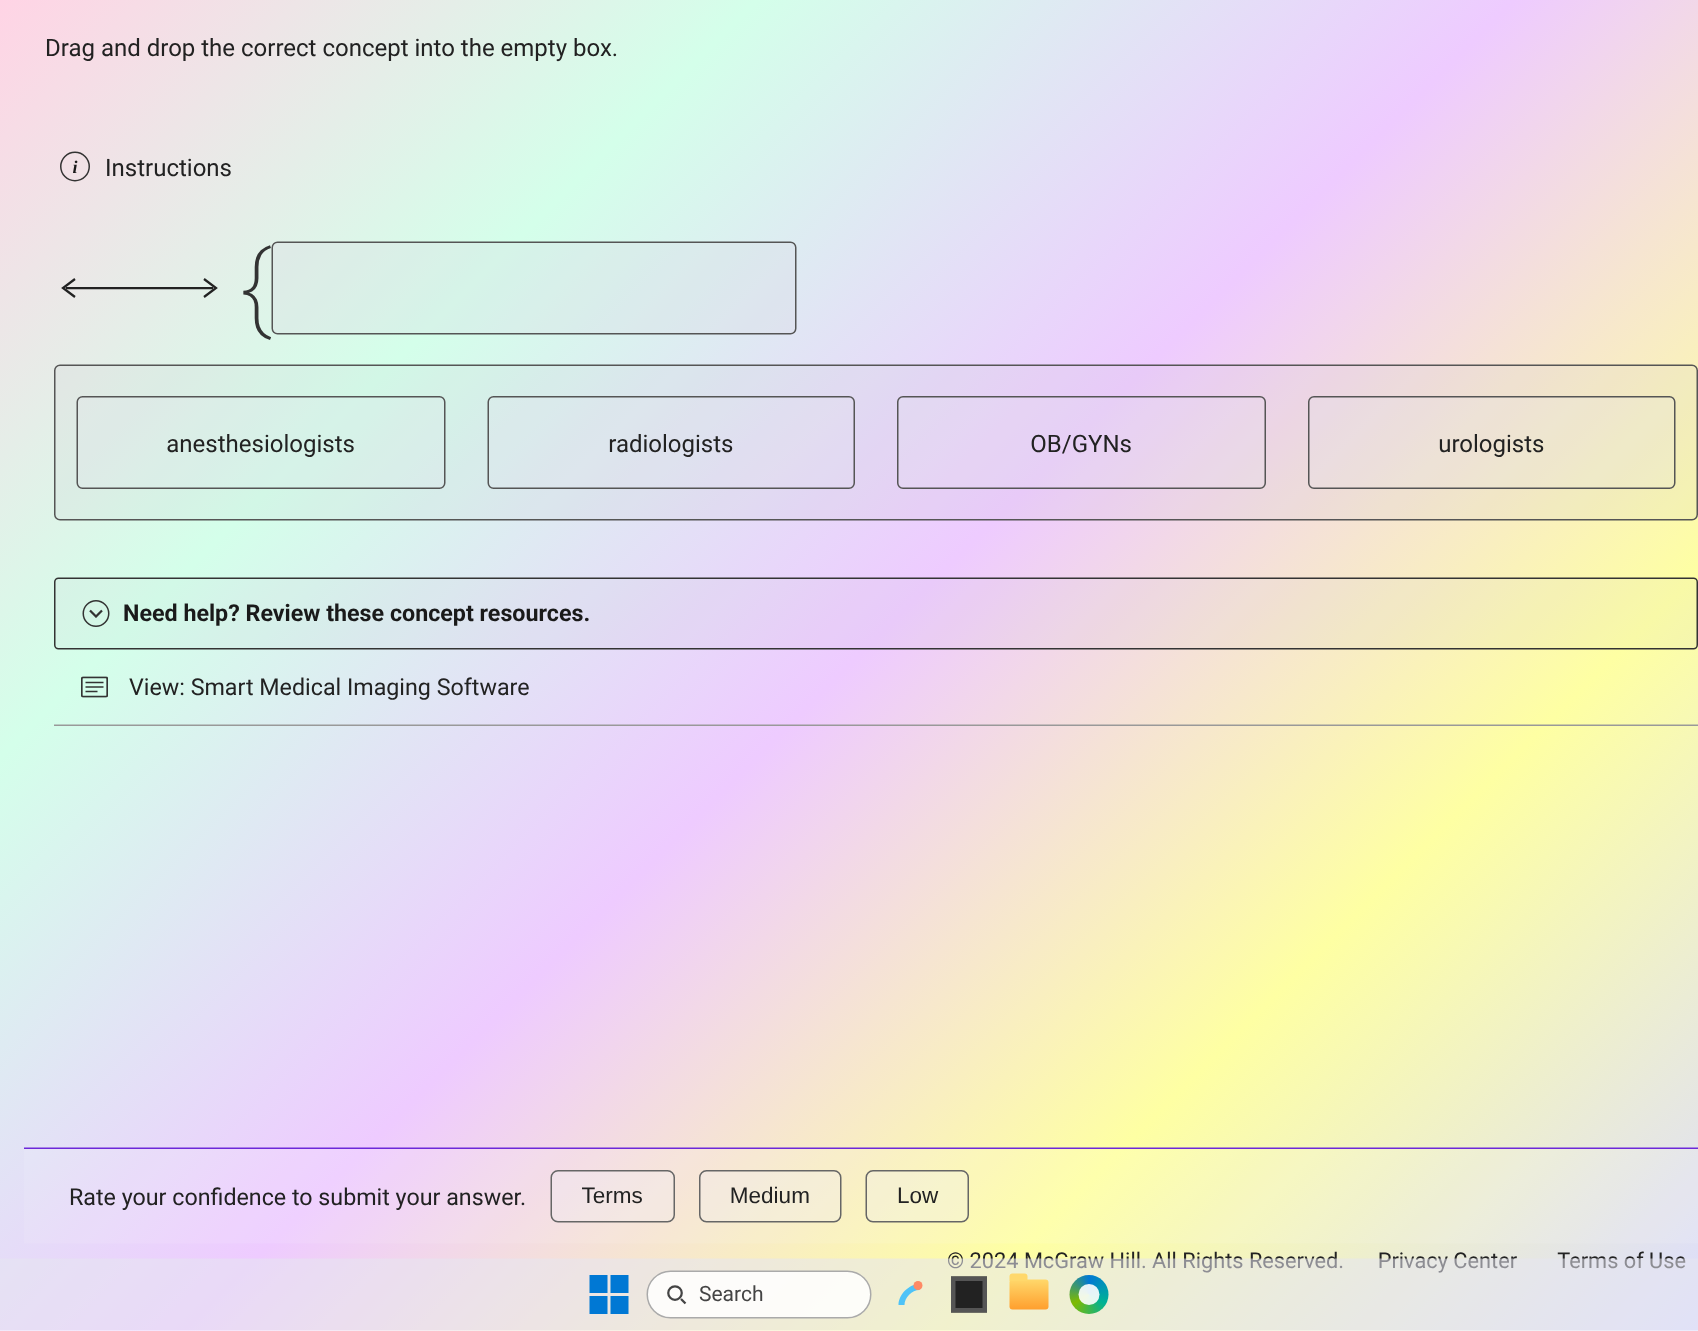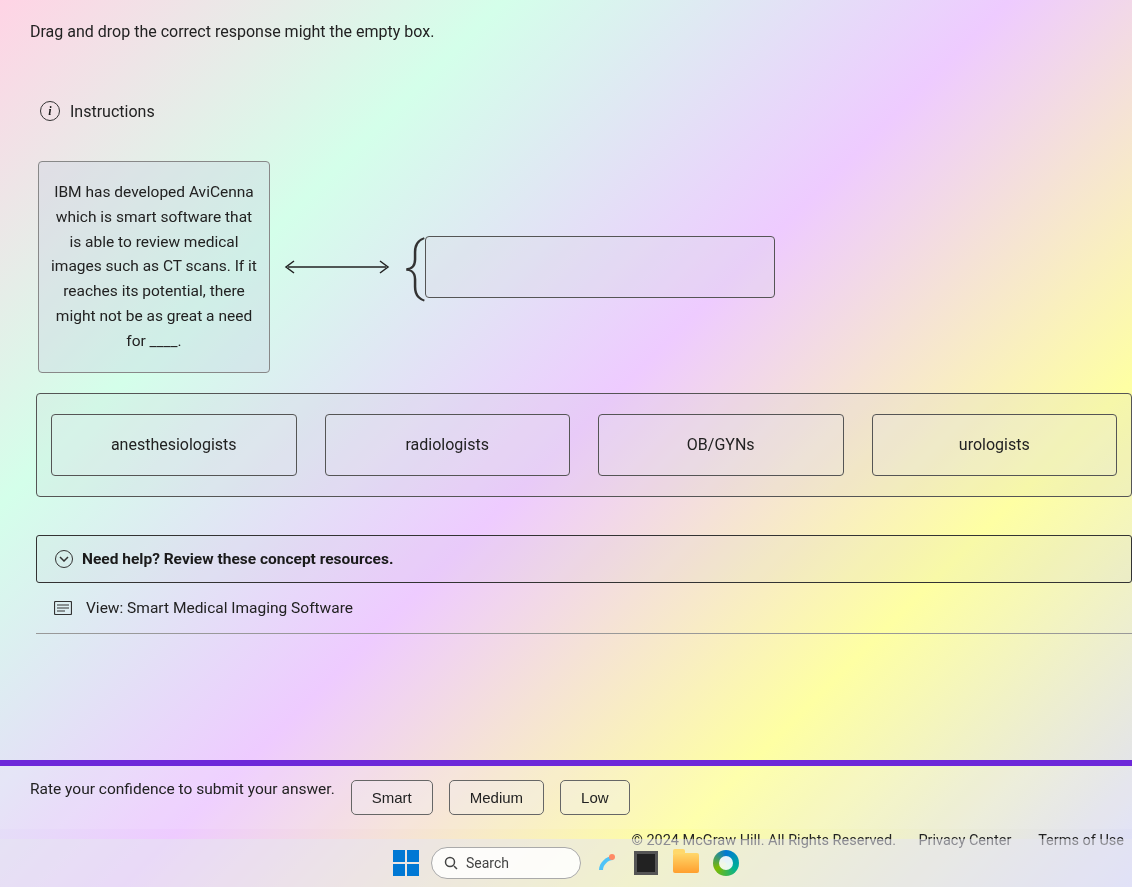--- a/index.html
+++ b/index.html
@@ -150,25 +150,26 @@
     .row-icon {
       width: 18px;
       height: 14px;
       display: inline-flex;
       align-items: center;
       justify-content: center;
     }
     .confidence-bar {
       position: absolute;
       bottom: 58px;
-      left: 0;
+      left: 16px;
       right: 0;
-      border-top: 6px solid #6d28d9;
+      border-top: 1px solid #6d28d9;
       padding: 14px 30px;
       display: flex;
+      align-items: center;
       gap: 16px;
       background: rgba(255,255,255,0.1);
     }
     .confidence-text {
       font-size: 15.5px;
       color: #222;
     }
     .conf-btn {
       border: 1.5px solid #666;
       border-radius: 5px;
@@ -240,29 +241,28 @@
     .tb-folder { width:26px;height:20px;background:linear-gradient(#ffd86b,#ff9f2e);border-radius:2px;position:relative; }
     .tb-folder::before{content:'';position:absolute;top:-4px;left:0;width:12px;height:5px;background:#ffd86b;border-radius:2px 2px 0 0;}
     .tb-edge { width:26px;height:26px;border-radius:50%;background:conic-gradient(#0078d4,#00b294,#7fba00,#0078d4); display:flex;align-items:center;justify-content:center;}
     .tb-edge::after{content:'';width:14px;height:14px;border-radius:50%;background:rgba(255,255,255,0.9);}
     svg.arrow-svg { width: 110px; height: 20px; }
   </style>
 </head>
 <body>
 
 <div class="content">
-  <div class="prompt-text">Drag and drop the correct response might the empty box.</div>
+  <div class="prompt-text">Drag and drop the correct concept into the empty box.</div>
 
   <div class="instructions-row">
     <span class="info-icon">i</span>
     <span class="instructions-label">Instructions</span>
   </div>
 
   <div class="question-area">
-    <div class="question-box">IBM has developed AviCenna which is smart software that is able to review medical images such as CT scans. If it reaches its potential, there might not be as great a need for ____.</div>
     <div class="arrow-connector">
       <svg class="arrow-svg" viewBox="0 0 110 20">
         <line x1="6" y1="10" x2="104" y2="10" stroke="#222" stroke-width="1.5"></line>
         <polyline points="12,4 4,10 12,16" fill="none" stroke="#222" stroke-width="1.5"></polyline>
         <polyline points="98,4 106,10 98,16" fill="none" stroke="#222" stroke-width="1.5"></polyline>
       </svg>
     </div>
     <div class="brace-group">
       <span class="brace">{</span>
       <div class="drop-zone"></div>
@@ -294,21 +294,21 @@
             <line x1="3" y1="10" x2="11" y2="10" stroke="#333" stroke-width="1"></line>
           </svg>
       </span>
       <span>View: Smart Medical Imaging Software</span>
     </div>
   </div>
 </div>
 
 <div class="confidence-bar">
   <span class="confidence-text">Rate your confidence to submit your answer.</span>
-  <button class="conf-btn">Smart</button>
+  <button class="conf-btn">Terms</button>
   <button class="conf-btn">Medium</button>
   <button class="conf-btn">Low</button>
 </div>
 
 <div class="footer">
   <span>© 2024 McGraw Hill. All Rights Reserved.</span>
   &nbsp;&nbsp;
   <a href="#">Privacy Center</a>
   &nbsp;
   <a href="#">Terms of Use</a>

